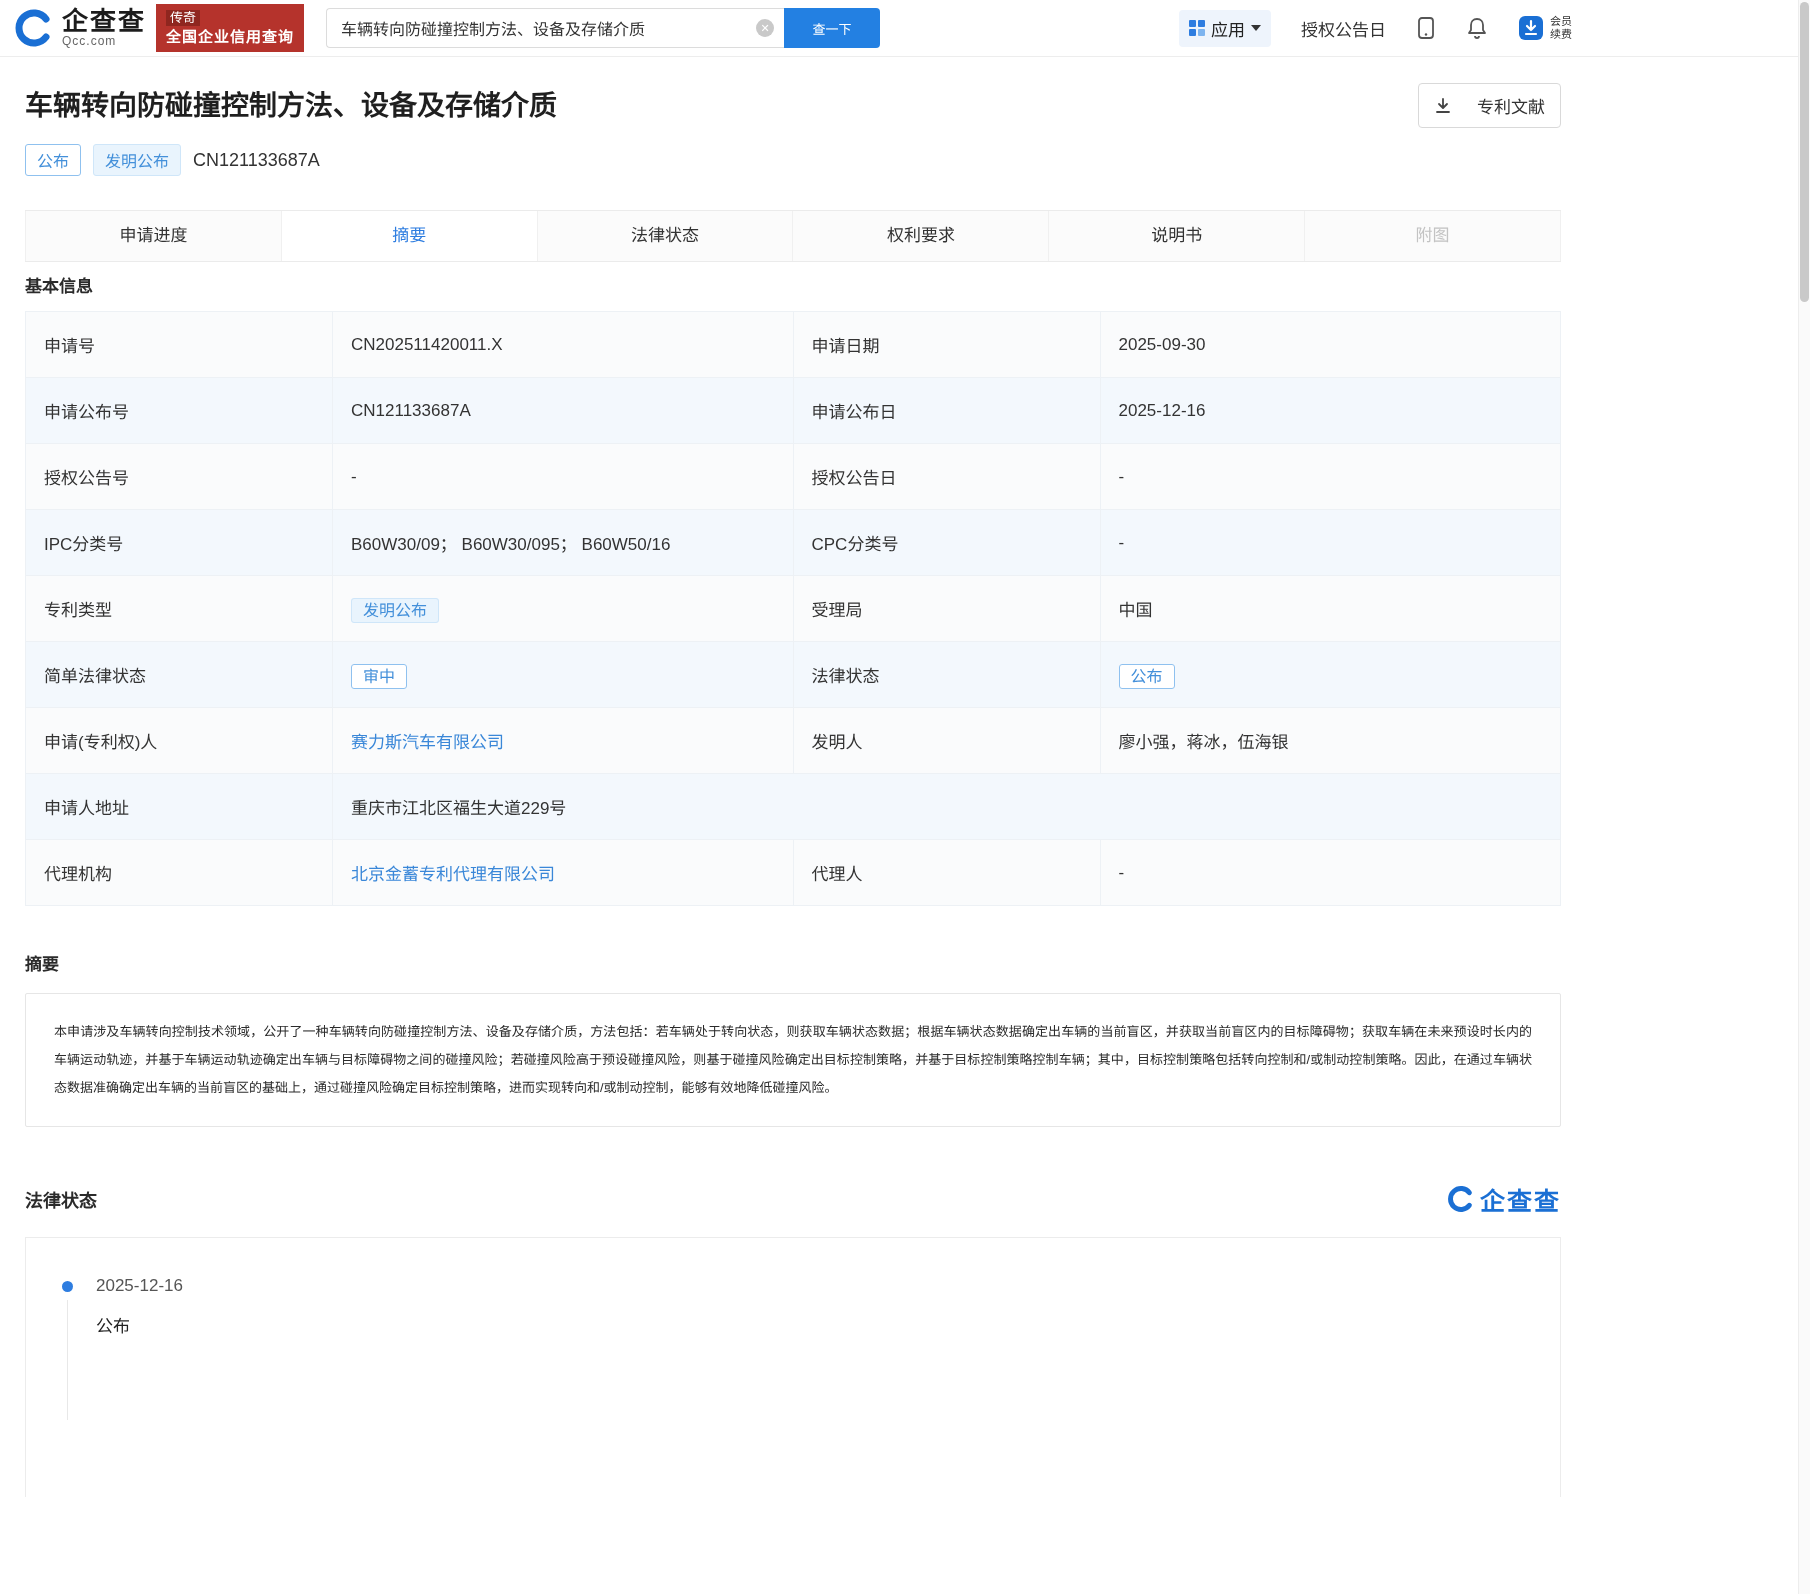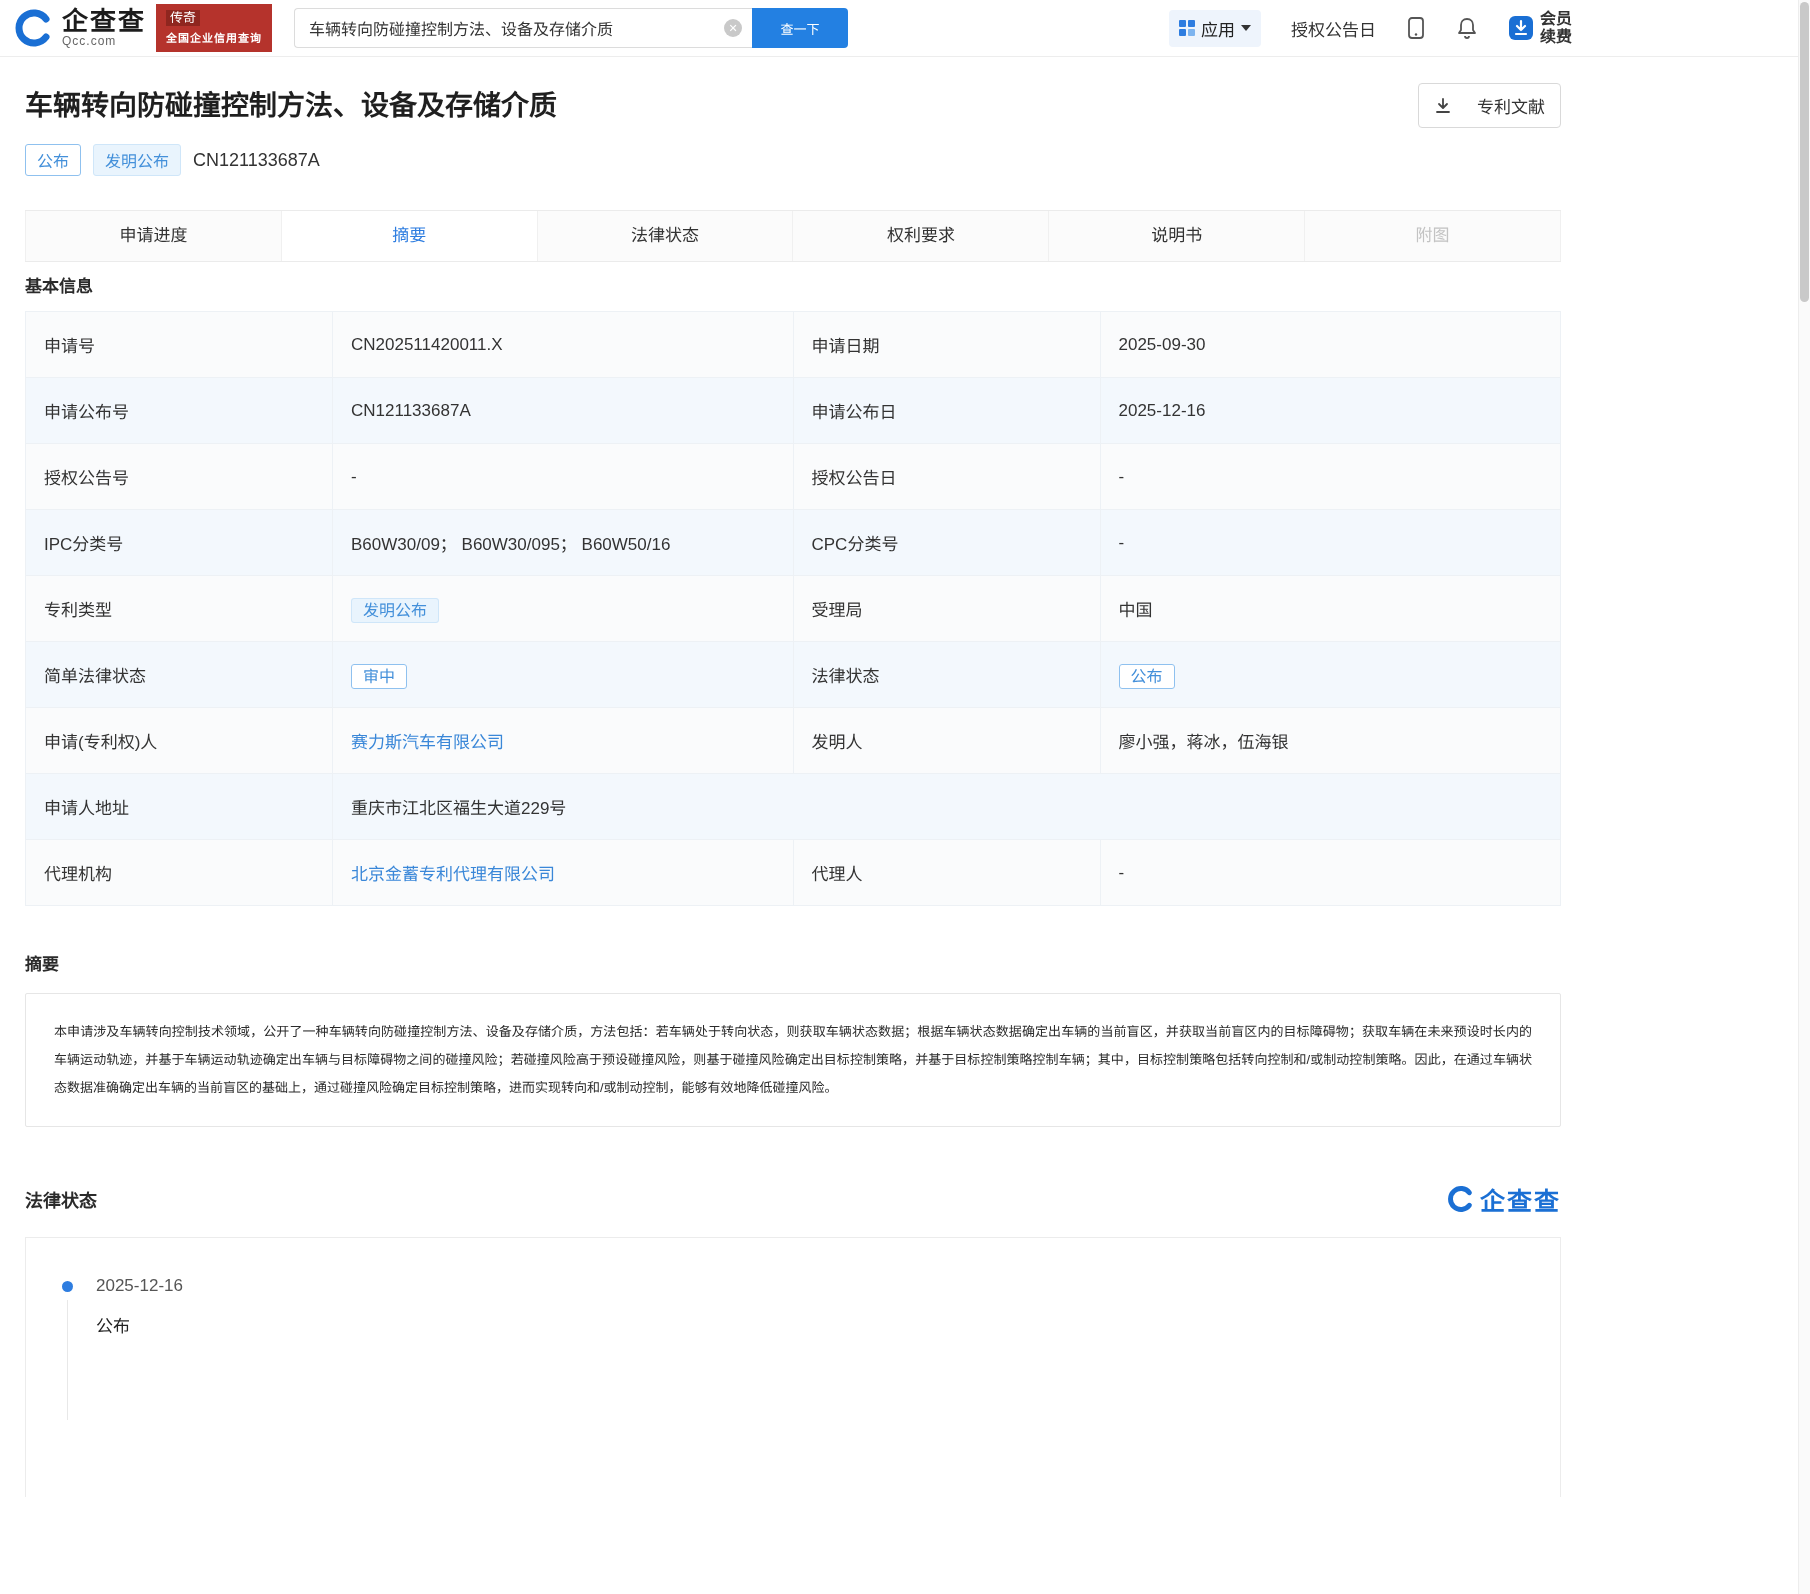--- a/index.html
+++ b/index.html
@@ -14,21 +14,21 @@
   
   .topbar { width:100%; border-bottom:1px solid #ededed; background:#fff; }
   .topbar-inner { width:1586px; height:56px; display:flex; align-items:center; padding:0 14px; }
   .logo { display:flex; align-items:center; gap:8px; cursor:pointer; }
   .logo-icon { width:40px; height:40px; flex:0 0 auto; }
   .logo-txt { display:flex; flex-direction:column; line-height:1.05; }
   .logo-cn { font-size:26px; font-weight:700; color:#1c1c1c; letter-spacing:2px; }
   .logo-en { font-size:12px; color:#666; letter-spacing:1px; }
   .promo-badge { margin-left:10px; background:#b5332c; color:#fff; padding:3px 10px 5px 10px; line-height:1.25; }
   .promo-line1 { display:inline-block; background:#8f261f; font-size:13px; padding:0 4px; }
-  .promo-line2 { font-size:11px; font-weight:700; letter-spacing:1px; }
+  .promo-line2 { font-size:15px; font-weight:700; letter-spacing:1px; }
   .searchbar { display:flex; align-items:center; margin-left:22px; }
   .search-box { position:relative; width:458px; height:40px; }
   .search-box input {
     width:100%; height:100%; border:1px solid #dcdcdc; border-right:none;
     border-radius:4px 0 0 4px; padding:0 36px 0 14px; font-size:16px; color:#333; outline:none;
     font-family:inherit; background:#fff;
   }
   .clear-ic { position:absolute; right:10px; top:11px; width:18px; height:18px; border-radius:50%;
     background:#c9c9c9; color:#fff; font-size:11px; line-height:18px; text-align:center; cursor:pointer; }
   .search-btn { height:40px; width:96px; background:#2380e2; color:#fff; border:none;
@@ -36,21 +36,21 @@
   .top-right { margin-left:auto; display:flex; align-items:center; gap:30px; }
   .nav-app { display:flex; align-items:center; gap:6px; cursor:pointer; background:#eef4fc; padding:6px 10px; border-radius:4px; }
   .grid-ic { display:grid; grid-template-columns:7px 7px; grid-template-rows:7px 7px; gap:2px; }
   .grid-ic i { background:#2e7de0; border-radius:1px; }
   .grid-ic i:nth-child(4){ background:#7db4ef; }
   .nav-app-label { font-size:17px; font-weight:400; color:#222; }
   .caret { width:0; height:0; border-left:5px solid transparent; border-right:5px solid transparent; border-top:6px solid #333; }
   .nav-link { font-size:17px; color:#333; cursor:pointer; }
   .ic-btn { cursor:pointer; display:flex; align-items:center; }
   .member { display:flex; align-items:center; gap:6px; cursor:pointer; }
-  .member-txt { display:flex; flex-direction:column; line-height:1.15; font-size:16px; color:#333; font-weight:700;justify-content:flex-end; }
+  .member-txt { display:flex; flex-direction:column; line-height:1.15; font-size:11px; color:#333; font-weight:400;justify-content:flex-end; }
 
   
   .page { width:1586px; padding:0 25px; }
   .title-row { display:flex; align-items:flex-start; justify-content:space-between; margin-top:26px; }
   .page-title { font-size:28px; font-weight:700; color:#1f1f1f; }
   .dl-btn { display:flex; align-items:center; gap:25px; border:1px solid #d9d9d9; border-radius:4px;
     background:#fff; padding:9px 15px; font-size:17px; color:#333; cursor:pointer; font-family:inherit; }
   .badges-row { display:flex; align-items:center; gap:12px; margin-top:16px; }
   .badge-outline { border:1px solid #8fc1ef; color:#4490da; background:#fff; font-size:16px;
     padding:3px 11px; border-radius:3px; }

